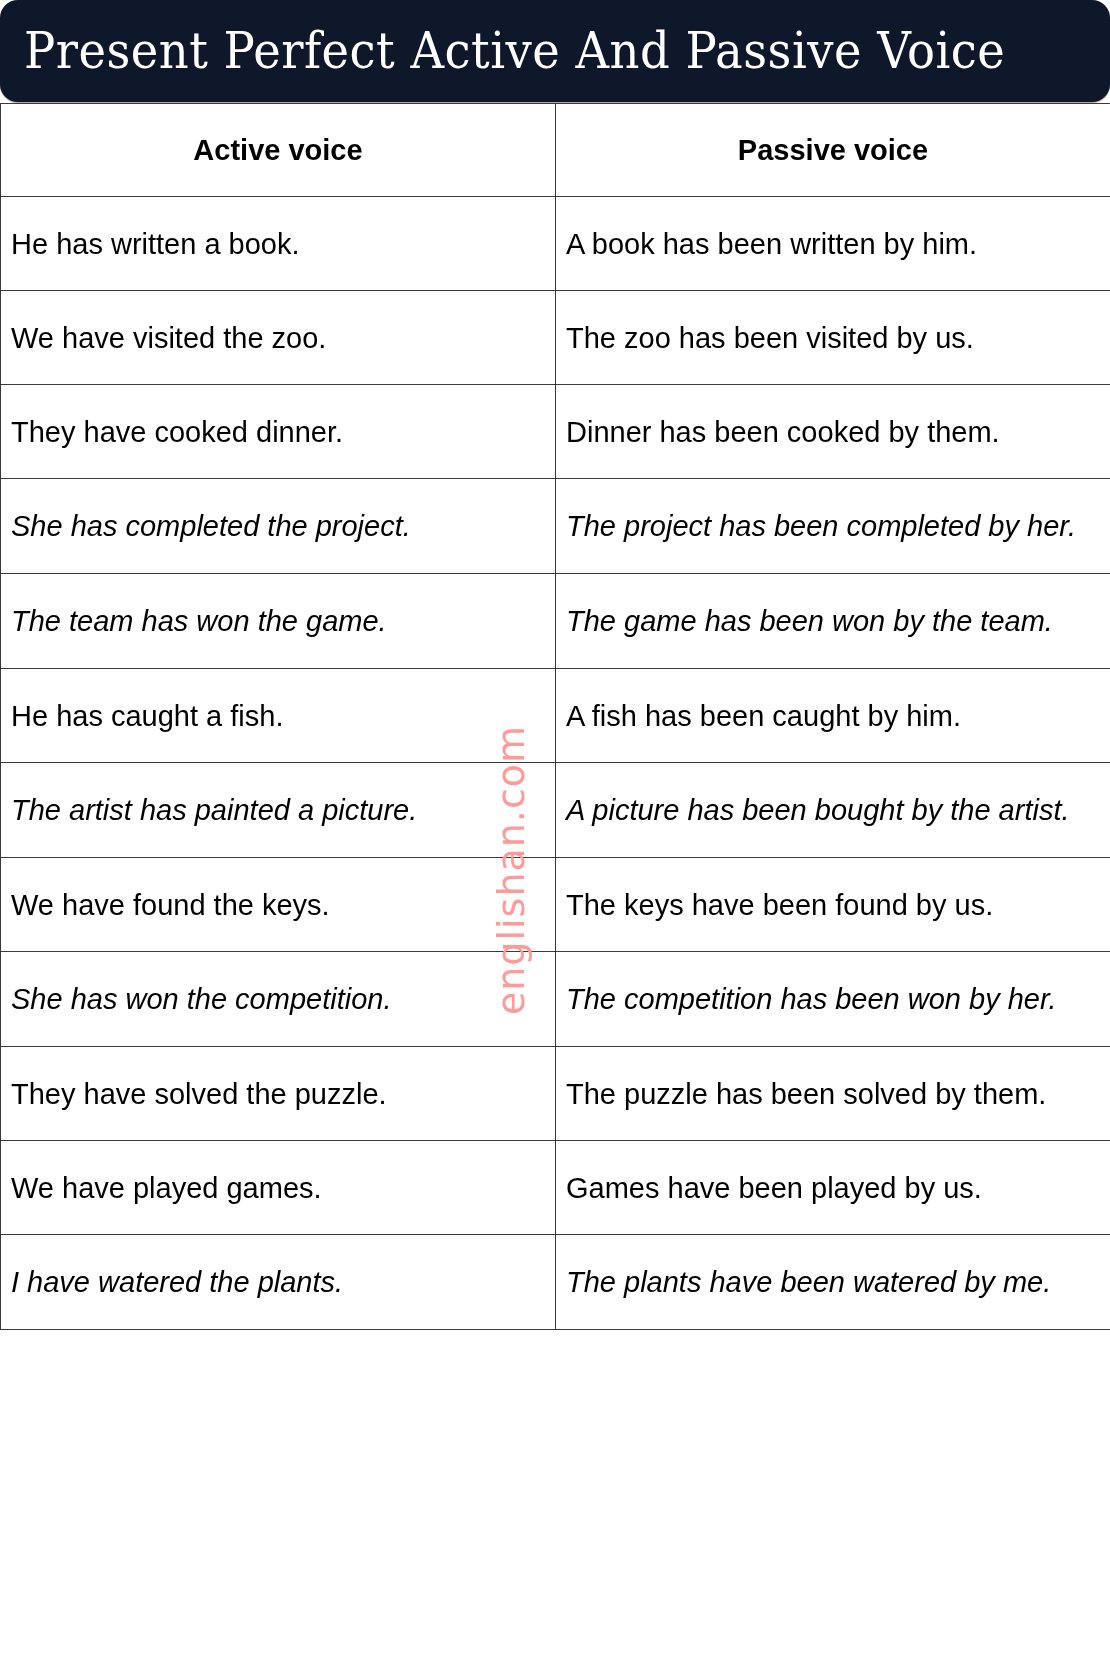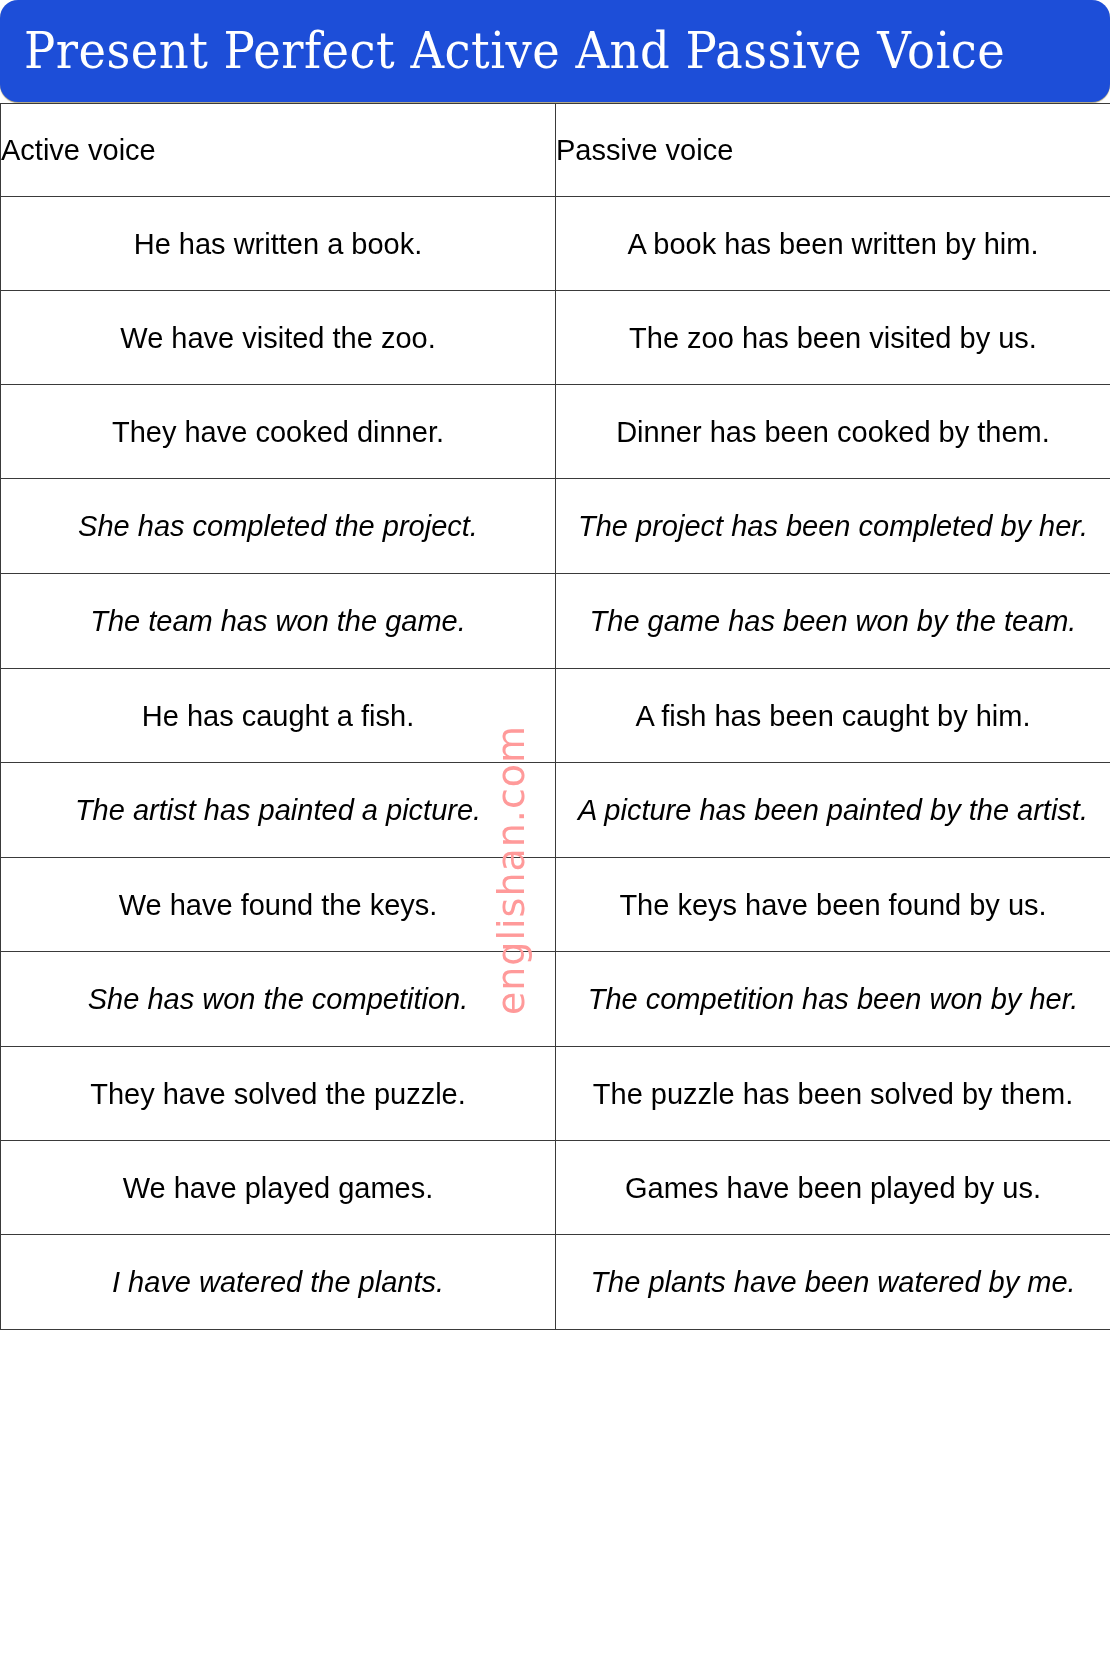--- a/index.html
+++ b/index.html
@@ -9,21 +9,21 @@
       background: #ffffff;
       overflow: hidden;
     }
     body { position: relative; }
     .banner {
       position: absolute;
       left: 0;
       top: 0;
       width: 1110px;
       height: 102px;
-      background: #1d4ed8;
+      background: #0f172a;
       border-radius: 18px;
       box-shadow: 0 1px 1px rgba(120, 100, 40, 0.6);
       display: flex;
       align-items: center;
       padding-left: 24px;
     }
     .banner-title {
       font-family: "DejaVu Serif", "Liberation Serif", serif;
       font-size: 50px;
       font-weight: normal;
@@ -46,25 +46,25 @@
     .table col.c1 { width: 555px; }
     .table col.c2 { width: 555px; }
     .table th, .table td {
       border: 1.5px solid #3a3a3a;
       font-size: 29px;
       line-height: 42px;
       vertical-align: middle;
     }
     .table th {
       height: 93px;
-      font-weight: normal;
-      text-align: left;
+      font-weight: bold;
+      text-align: center;
     }
     .table td {
-      text-align: center;
+      text-align: left;
       padding: 0 10px;
     }
     .table tr.r1 td { height: 94px; }
     .table tr.r2 td { height: 95px; font-style: italic; }
     .watermark {
       position: absolute;
       left: 511px;
       top: 870px;
       transform: translate(-50%, -50%) rotate(-90deg);
       font-family: "DejaVu Sans", "Liberation Sans", sans-serif;
@@ -113,21 +113,21 @@
     <tr class="r2">
       <td>The team has won the game.</td>
       <td>The game has been won by the team.</td>
     </tr>
     <tr class="r1">
       <td>He has caught a fish.</td>
       <td>A fish has been caught by him.</td>
     </tr>
     <tr class="r2">
       <td>The artist has painted a picture.</td>
-      <td>A picture has been painted by the artist.</td>
+      <td>A picture has been bought by the artist.</td>
     </tr>
     <tr class="r1">
       <td>We have found the keys.</td>
       <td>The keys have been found by us.</td>
     </tr>
     <tr class="r2">
       <td>She has won the competition.</td>
       <td>The competition has been won by her.</td>
     </tr>
     <tr class="r1">

